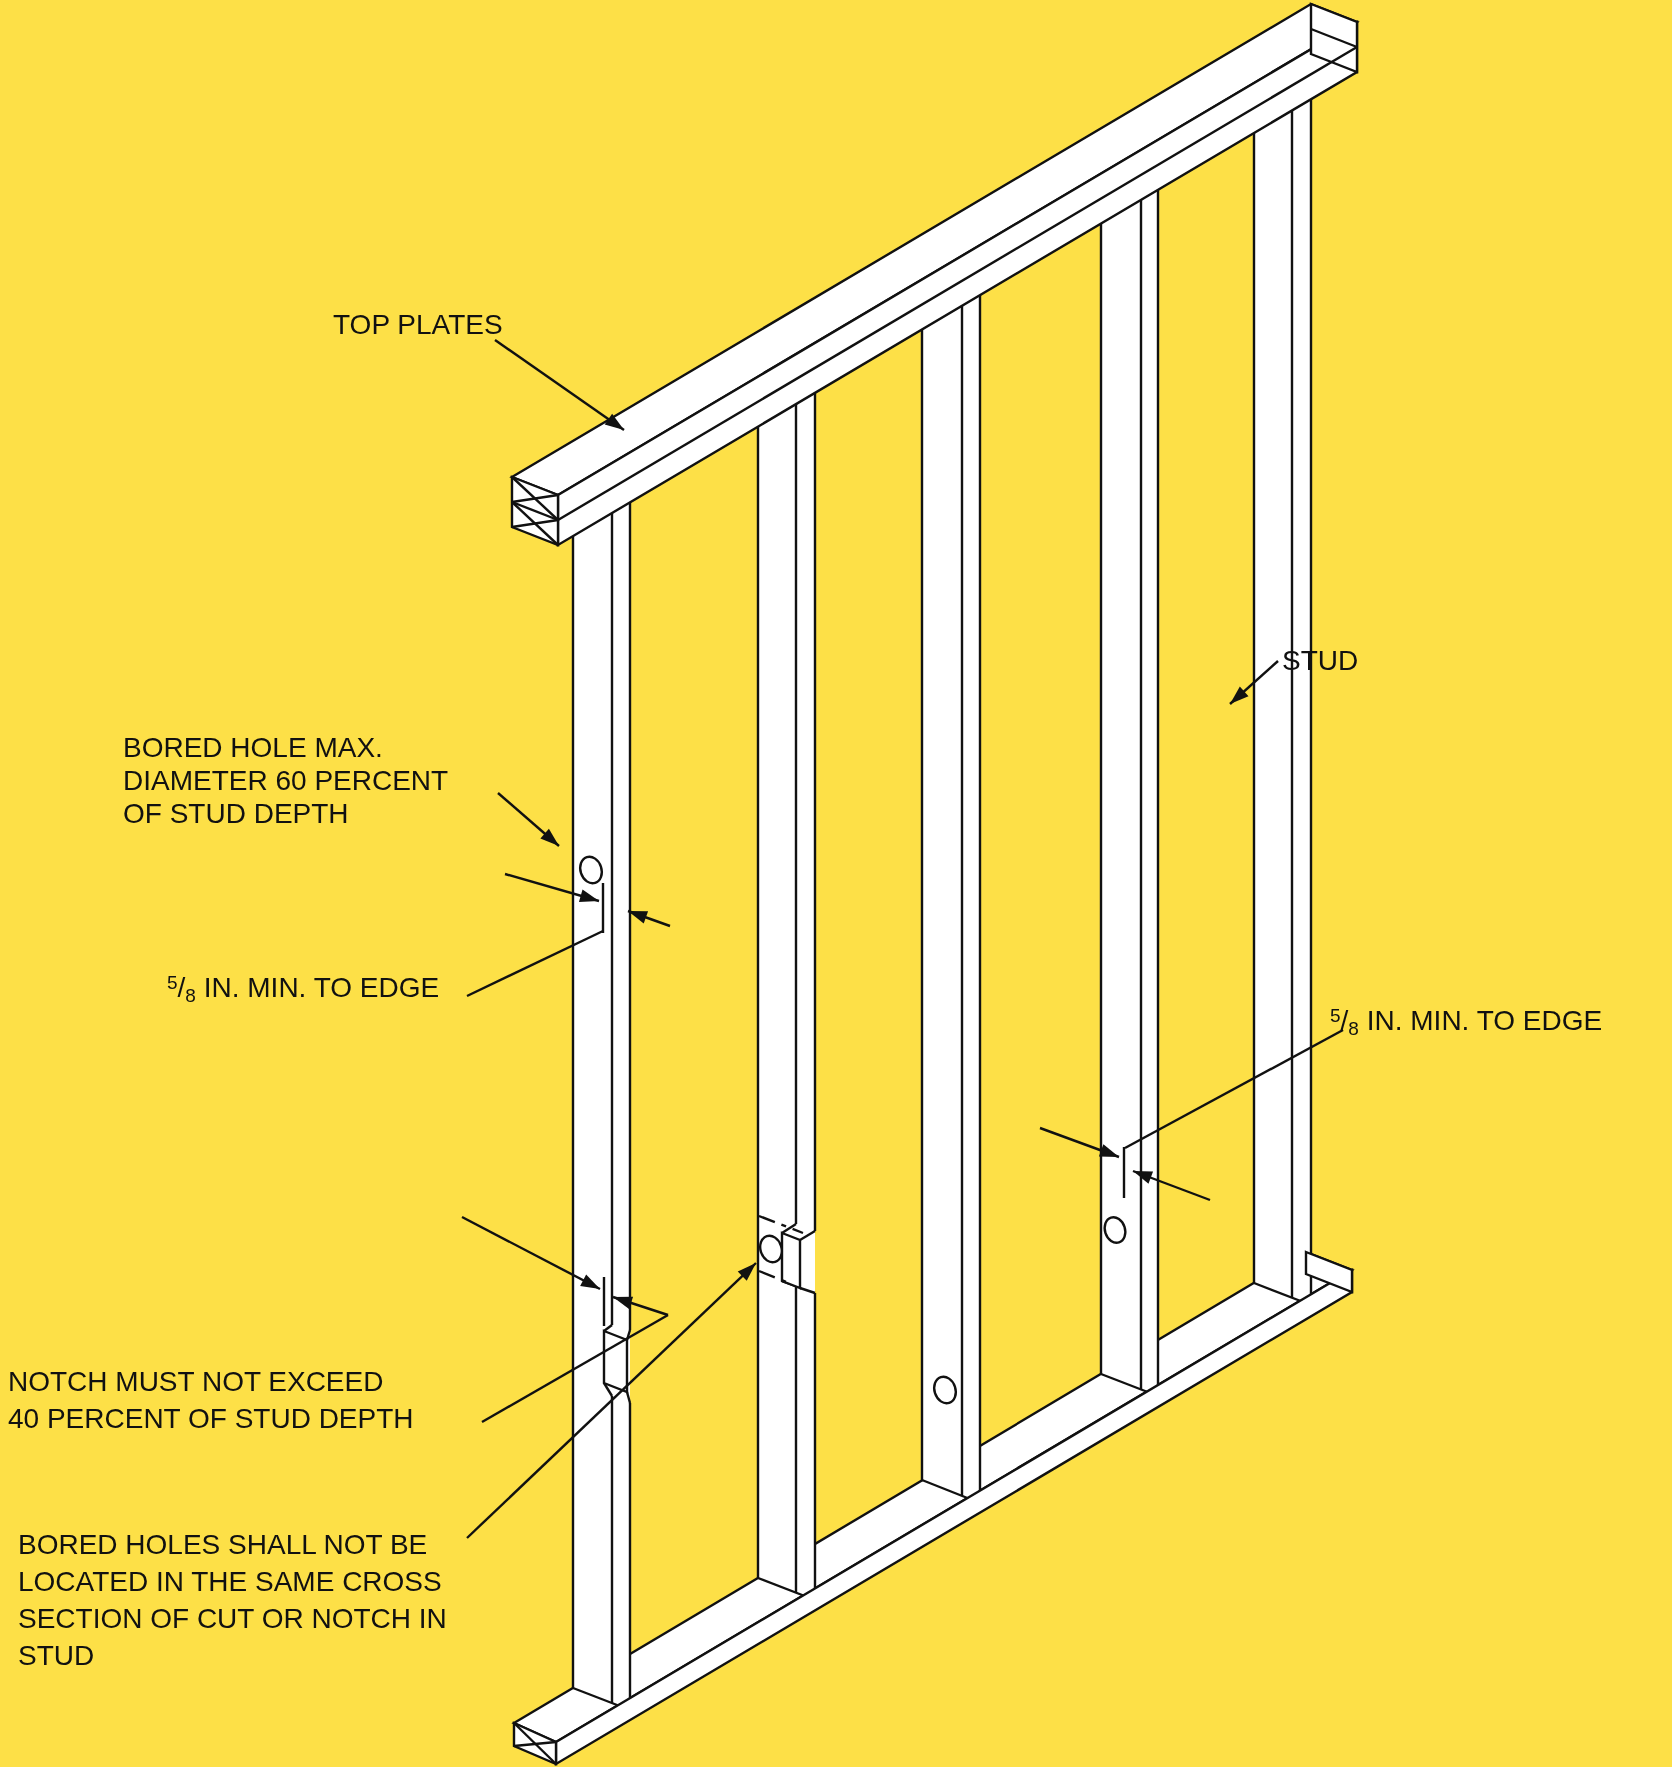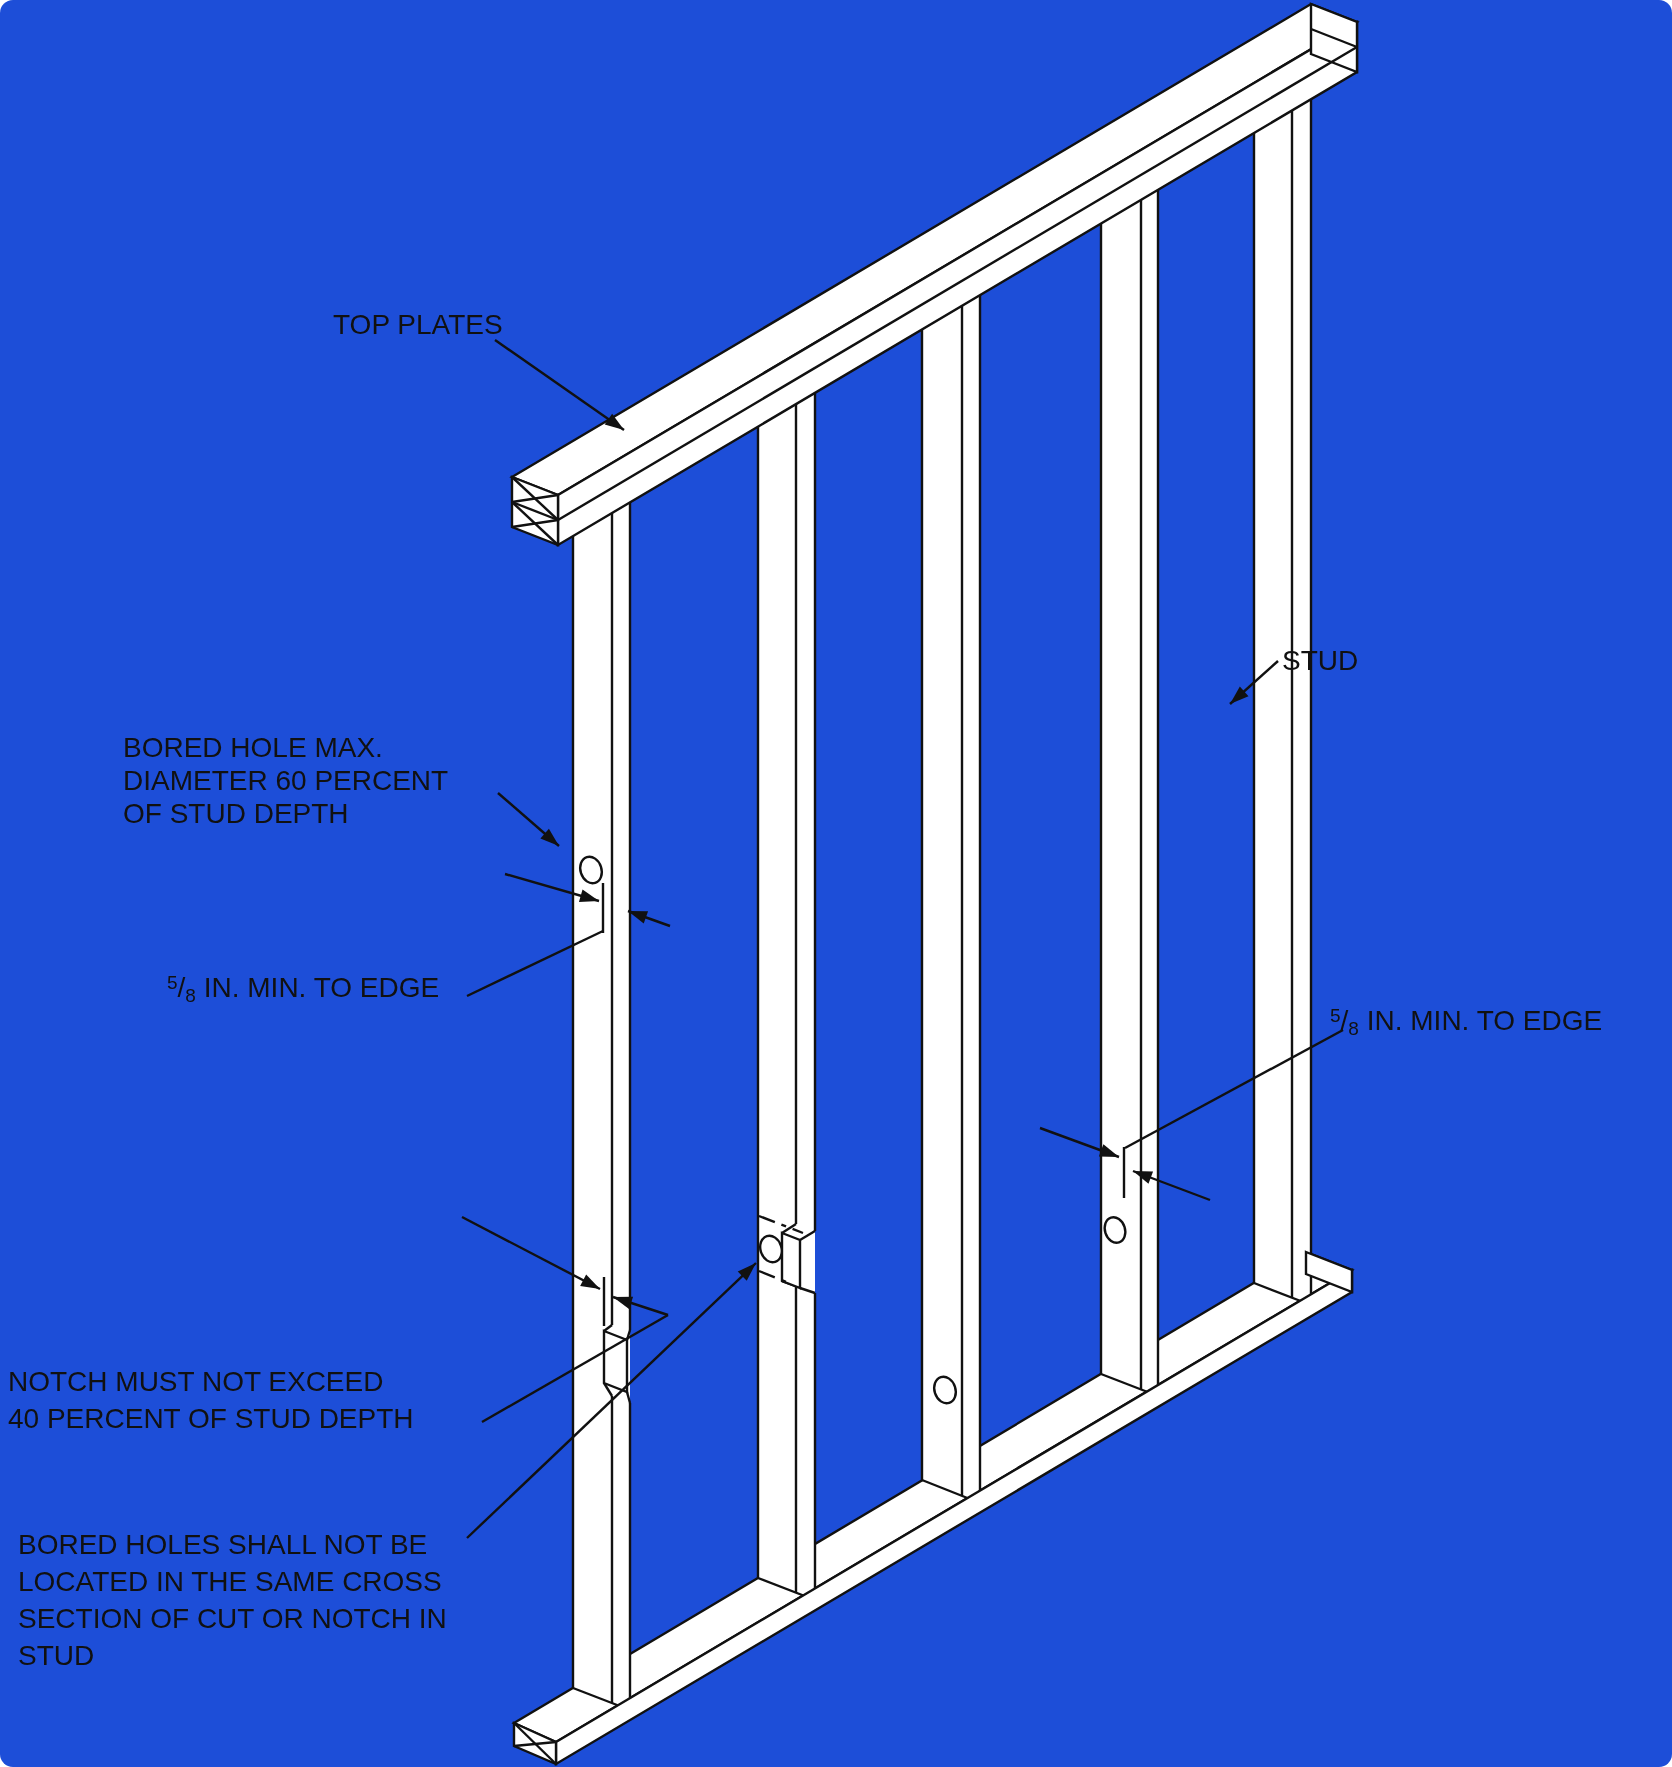--- a/index.html
+++ b/index.html
@@ -1,16 +1,16 @@
 <!DOCTYPE html>
 <html><head>
 <meta charset="utf-8">
 <style>
   html,body{margin:0;padding:0;background:#ffffff;}
-  .canvas{position:relative;width:1672px;height:1767px;background:#1d4ed8;overflow:hidden;border-radius:13px;}
+  .canvas{position:relative;width:1672px;height:1767px;background:#fde047;overflow:hidden;}
   svg{position:absolute;left:0;top:0;}
   text{font-family:"Liberation Sans", sans-serif;font-size:28px;fill:#111111;}
   .frac-big{font-size:28px;}
   .frac-small{font-size:19px;}
 </style>
 </head>
 <body>
 
 <div class="canvas">
   <svg id="art" width="1672" height="1767" viewBox="0 0 1672 1767">

